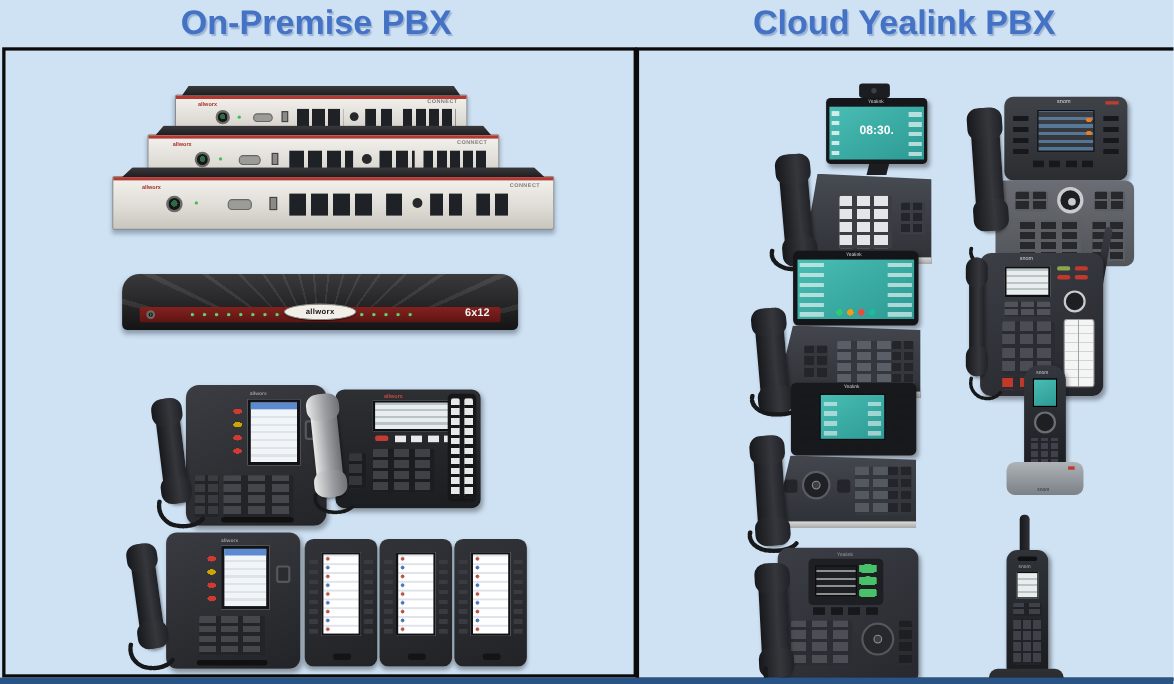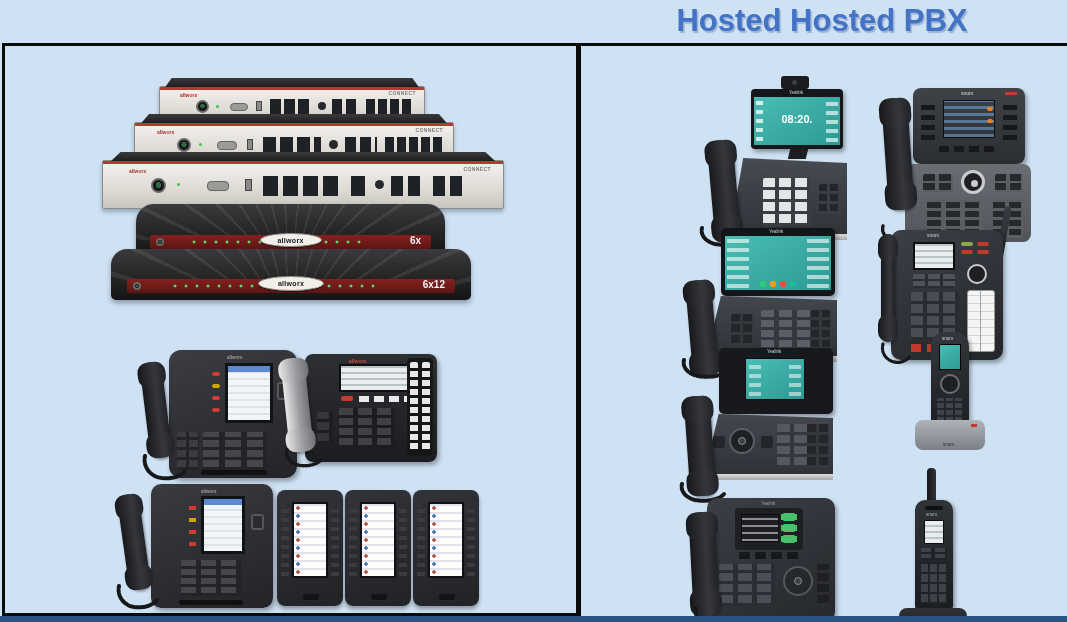--- a/index.html
+++ b/index.html
@@ -84,21 +84,22 @@
   .bodyslant{clip-path:polygon(12% 0,100% 6%,100% 100%,0 100%)}
   .silver{background:linear-gradient(#dcdcdc,#a8a8a8)}
   .scrmono{background:#e9eded;border:2px solid #0e0f11;
     background-image:repeating-linear-gradient(0deg,transparent 0 4px,#b9c4c4 4px 6px)}
 </style>
 </head>
 <body>
 
 <div class="canvas">
 
-  <div class="ptitle" style="left:578px;width:488px">Hosted Hosted PBX</div>
+  <div class="ptitle" style="left:2px;width:571px">On-Premise PBX</div>
+  <div class="ptitle" style="left:578px;width:488px">Cloud Yealink PBX</div>
 
   <div class="panel" style="left:2px;top:43px;width:571px;height:567px">
 
     <div class="rku" style="left:154px;top:40px;width:264px;height:38px">
       <div class="rktop"></div>
       <span class="tx brandr" style="left:20px;top:6px">allworx</span>
       <div class="pwrc" style="left:36px;top:13px;width:13px;height:13px"></div>
       <div style="left:56px;top:18px;width:3px;height:3px;border-radius:50%;background:#3ec24d"></div>
       <div class="db9" style="left:70px;top:16px;width:18px;height:8px"></div>
       <div class="usb" style="left:96px;top:14px;width:6px;height:10px"></div>
@@ -131,31 +132,20 @@
       <div class="db9" style="left:104px;top:20px;width:22px;height:10px"></div>
       <div class="usb" style="left:142px;top:18px;width:7px;height:12px"></div>
       <div class="kg1" style="left:160px;top:15px;width:78px;height:20px;--btn:#1e2126;--bw:15px;--px:20px"></div>
       <div class="kg1" style="left:248px;top:15px;width:16px;height:20px;--btn:#1e2126;--bw:14px;--px:18px"></div>
       <div style="left:272px;top:19px;width:9px;height:9px;border-radius:50%;background:#26282c"></div>
       <div class="kg1" style="left:288px;top:15px;width:34px;height:20px;--btn:#1e2126;--bw:12px;--px:17px"></div>
       <div class="kg1" style="left:330px;top:15px;width:34px;height:20px;--btn:#1e2126;--bw:12px;--px:17px"></div>
       <span class="tx lblc" style="right:12px;top:6px">CONNECT</span>
     </div>
 
-    <div class="bxu" style="left:131px;top:158px;width:309px;height:52px;border-radius:18px 18px 5px 5px">
-      <div class="vents"></div>
-      <div class="bband" style="left:14px;right:14px;bottom:7px;height:14px">
-        <div class="pwrc" style="left:6px;top:3px;width:8px;height:8px"></div>
-        <div class="ledrow" style="left:40px;right:70px;top:5px;height:4px"></div>
-      </div>
-      <div class="boval" style="bottom:9px;width:62px;height:14px">
-        <span>allworx</span>
-      </div>
-      <span class="tx bdg" style="right:24px;bottom:10px">6x</span>
-    </div>
 
     <div class="bxu" style="left:106px;top:203px;width:360px;height:51px;border-radius:16px 16px 5px 5px">
       <div class="vents"></div>
       <div class="bband" style="left:16px;right:16px;bottom:7px;height:14px">
         <div class="pwrc" style="left:6px;top:3px;width:8px;height:8px"></div>
         <div class="ledrow" style="left:44px;right:80px;top:5px;height:4px"></div>
       </div>
       <div class="boval" style="bottom:9px;width:66px;height:15px">
         <span>allworx</span>
       </div>
@@ -234,21 +224,21 @@
 
     <div class="dev" style="left:112px;top:30px;width:152px;height:172px">
       <div style="left:88px;top:0;width:28px;height:13px;background:#1b1d20;border-radius:3px">
         <div style="left:11px;top:4px;width:5px;height:5px;border-radius:50%;background:#3a3f44"></div>
       </div>
       <div style="left:58px;top:13px;width:92px;height:60px;background:#15171a;border-radius:4px;box-shadow:2px 3px 4px rgba(0,0,0,.35)">
         <span class="tx" style="left:38px;top:2px;font-size:4.5px;color:#cfd2d6">Yealink</span>
         <div class="tealscr" style="left:3px;top:8px;width:86px;height:48px">
           <div class="wbars" style="left:2px;top:4px;width:7px;height:40px"></div>
           <div class="wbars" style="right:2px;top:3px;width:12px;height:42px;opacity:.85"></div>
-          <span class="tx" style="left:0;right:0;top:17px;text-align:center;font-weight:700;font-size:11px;color:#fff">08:20.</span>
+          <span class="tx" style="left:0;right:0;top:17px;text-align:center;font-weight:700;font-size:11px;color:#fff">08:30.</span>
         </div>
       </div>
       <div style="left:96px;top:73px;width:18px;height:10px;background:#1b1d20;transform:skewX(-14deg)"></div>
       <div class="bodyslant" style="left:36px;top:82px;width:118px;height:82px;background:linear-gradient(#474b52,#2e3136)">
         <div class="kg" style="left:34px;top:20px;width:48px;height:48px;--bg:#3a3d43;--btn:#e3e5e8;--g:3px;--py:12px;--bw:12px;--px:16px"></div>
         <div class="kg" style="left:90px;top:26px;width:22px;height:30px;--bg:#3a3d43;--btn:#23252a;--g:3px;--py:10px;--bw:8px;--px:11px"></div>
         <div class="silver" style="left:0;right:0;bottom:0;height:6px"></div>
       </div>
       <div class="hset" style="left:18px;top:64px;width:26px;height:102px;transform:rotate(-5deg)"></div>
       <svg class="cord" style="left:4px;top:150px" width="50" height="22" viewBox="0 0 50 22">

